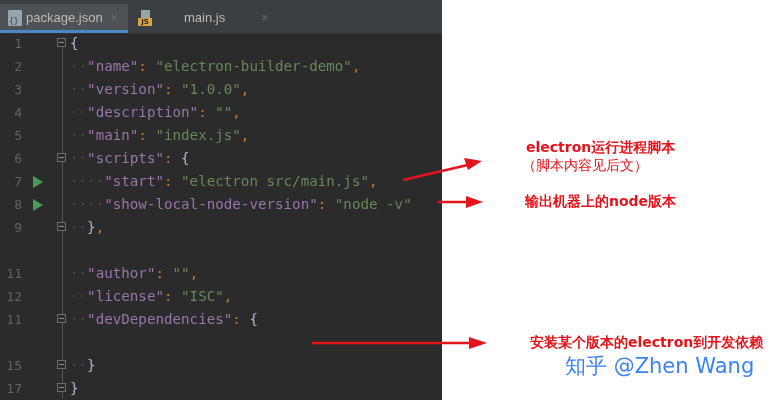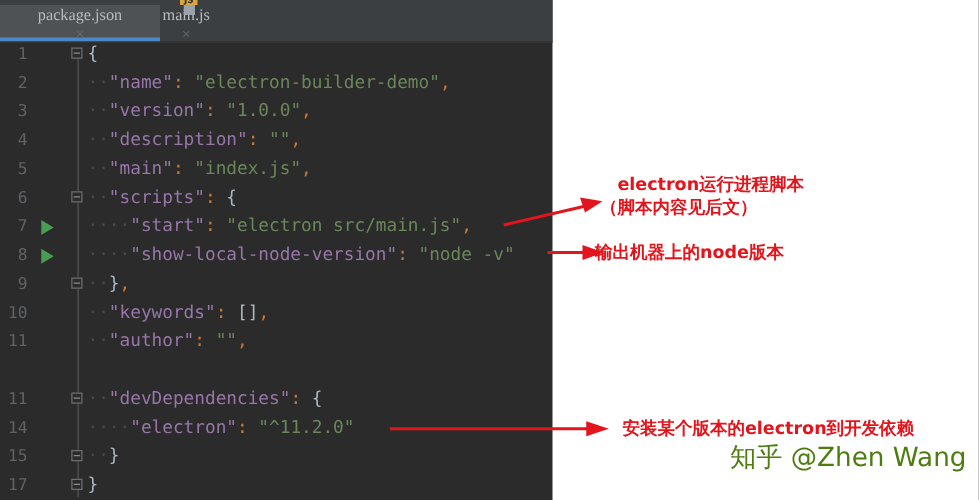--- a/index.html
+++ b/index.html
@@ -1,53 +1,53 @@
 <!DOCTYPE html>
 <html><head>
 <meta charset="utf-8">
 <style>
   html, body { margin:0; padding:0; }
   body { width:783px; height:400px; background:#ffffff; position:relative; overflow:hidden; font-family:"DejaVu Sans Mono", monospace; }
   .editor { position:absolute; left:0; top:0; width:442px; height:400px; background:#2b2b2b; }
   .tabbar { position:absolute; left:0; top:0; width:442px; height:33px; background:#3c3f41; border-bottom:1px solid #323232; }
-  .tab { position:absolute; top:4px; height:27px; display:flex; align-items:center; font-family:Liberation Serif, serif; font-size:13px; color:#bbbbbb;flex-direction:column; }
+  .tab { position:absolute; top:4px; height:27px; display:flex; align-items:center; font-family:Liberation Sans, sans-serif; font-size:13px; color:#bbbbbb; }
   .tab.active { background:#4e5254; }
   .tab.active::after { content:""; position:absolute; left:0; right:0; bottom:-2px; height:3px; background:#4a88c7; }
   .tab .ficon { width:14px; height:16px; margin:0 4px 0 8px; position:relative; }
   .tab .close { color:#6e6e6e; font-size:12px; margin:0 8px 0 8px; }
   .json-ic { background:#9aa3ab; border-radius:1px; }
   .json-ic::after { content:"{}"; position:absolute; left:1px; bottom:0px; font-size:8px; color:#3c3f41; font-family:"DejaVu Sans Mono", monospace; }
   .js-ic::before { content:""; position:absolute; left:3px; top:0; width:9px; height:8px; background:#9aa3ab; }
   .js-ic::after { content:"JS"; position:absolute; left:0; bottom:0; width:14px; height:8px; background:#d9a53f; color:#2b2b2b; font-size:7px; line-height:8px; text-align:center; font-family:"DejaVu Sans", sans-serif; font-weight:bold; }
   .gutter-line { position:absolute; left:62px; top:38px; width:1px; height:360px; background:#555555; }
   .line { position:absolute; left:0; height:23px; width:442px; }
   .ln { position:absolute; left:0; width:22px; text-align:right; font-size:13px; color:#606366; line-height:23px; font-family:"DejaVu Sans Mono", monospace; }
   .run { position:absolute; left:33px; top:6px; width:0; height:0; border-top:6px solid transparent; border-bottom:6px solid transparent; border-left:10px solid #499c54; }
   .fold { position:absolute; left:57px; top:6px; width:9px; height:9px; border:1px solid #6e6e6e; background:#2b2b2b; box-sizing:border-box; }
   .fold::after { content:""; position:absolute; left:1px; top:3px; width:5px; height:1px; background:#8c8c8c; }
   .code { position:absolute; left:70px; font-size:14.2px; line-height:23px; white-space:pre; color:#a9b7c6; }
   .k { color:#9876aa; }
   .s { color:#6a8759; }
   .p { color:#cc7832; }
   .w { color:#4a4a4a; }
-  .ann { position:absolute; color:#e3141b; font-family:"DejaVu Sans", sans-serif; font-size:14px; font-weight:bold; white-space:nowrap; }
+  .ann { position:absolute; color:#e3141b; font-family:"DejaVu Sans", sans-serif; font-size:14px; font-weight:bold; white-space:nowrap;margin-left:32px; }
   .arrow { position:absolute; }
-  .watermark { position:absolute; left:584px; top:352px; color:#4d7c0f; font-family:"DejaVu Sans", sans-serif; font-size:21px; white-space:nowrap; }
+  .watermark { position:absolute; left:565px; top:352px; color:#3b82f6; font-family:"DejaVu Sans", sans-serif; font-size:21px; white-space:nowrap; }
 </style>
 </head>
 <body>
 
 <div class="editor">
   <div class="tabbar">
     <div class="tab active" style="left:0;width:128px;">
       <span class="ficon json-ic"></span>
       <span>package.json</span>
       <span class="close">×</span>
     </div>
-    <div class="tab" style="left:130px;">
+    <div class="tab" style="left:130px;gap:28px;">
       <span class="ficon js-ic"></span>
       <span>main.js</span>
       <span class="close">×</span>
     </div>
   </div>
 
   <div class="gutter-line"></div>
 
   <div class="line" style="top:32px;">
     <span class="ln">1</span>
@@ -92,41 +92,37 @@
     <span class="run"></span>
     <span class="code"><span class="w">····</span><span class="k">"show-local-node-version"</span><span class="p">: </span><span class="s">"node -v"</span></span>
   </div>
 
   <div class="line" style="top:216px;">
     <span class="ln">9</span>
     <span class="fold"></span>
     <span class="code"><span class="w">··</span><span>}</span><span class="p">,</span></span>
   </div>
 
-  <div class="line" style="top:239px;">
-    <span class="ln">10</span>
-    <span class="code"><span class="w">··</span><span class="k">"keywords"</span><span class="p">: </span><span>[]</span><span class="p">,</span></span>
-  </div>
 
   <div class="line" style="top:262px;">
     <span class="ln">11</span>
     <span class="code"><span class="w">··</span><span class="k">"author"</span><span class="p">: </span><span class="s">""</span><span class="p">,</span></span>
   </div>
 
+  <div class="line" style="top:285px;">
+    <span class="ln">12</span>
+    <span class="code"><span class="w">··</span><span class="k">"license"</span><span class="p">: </span><span class="s">"ISC"</span><span class="p">,</span></span>
+  </div>
 
   <div class="line" style="top:308px;">
     <span class="ln">11</span>
     <span class="fold"></span>
     <span class="code"><span class="w">··</span><span class="k">"devDependencies"</span><span class="p">: </span><span>{</span></span>
   </div>
 
-  <div class="line" style="top:331px;">
-    <span class="ln">14</span>
-    <span class="code"><span class="w">····</span><span class="k">"electron"</span><span class="p">: </span><span class="s">"^11.2.0"</span></span>
-  </div>
 
   <div class="line" style="top:354px;">
     <span class="ln">15</span>
     <span class="fold"></span>
     <span class="code"><span class="w">··</span><span>}</span></span>
   </div>
 
   <div class="line" style="top:377px;">
     <span class="ln">17</span>
     <span class="fold"></span>
@@ -139,17 +135,17 @@
     <line x1="403" y1="180" x2="472" y2="164"></line>
     <polygon points="482,161 464,158 468,170" stroke="none"></polygon>
     <line x1="438" y1="202" x2="470" y2="202"></line>
     <polygon points="483,202 466,196 466,208" stroke="none"></polygon>
     <line x1="312" y1="343" x2="475" y2="343"></line>
     <polygon points="487,343 469,337 469,349" stroke="none"></polygon>
   </g>
 </svg>
 
 <div class="ann" style="left:494px;top:139px;">electron运行进程脚本</div>
-<div class="ann" style="left:480px;top:157px;font-weight:bold;">（脚本内容见后文）</div>
-<div class="ann" style="left:476px;top:193px;">输出机器上的node版本</div>
+<div class="ann" style="left:490px;top:157px;font-weight:normal;">（脚本内容见后文）</div>
+<div class="ann" style="left:493px;top:193px;">输出机器上的node版本</div>
 <div class="ann" style="left:498px;top:334px;text-align:center;">安装某个版本的electron到开发依赖</div>
 
 <div class="watermark">知乎 @Zhen Wang</div>
 
 </body></html>

